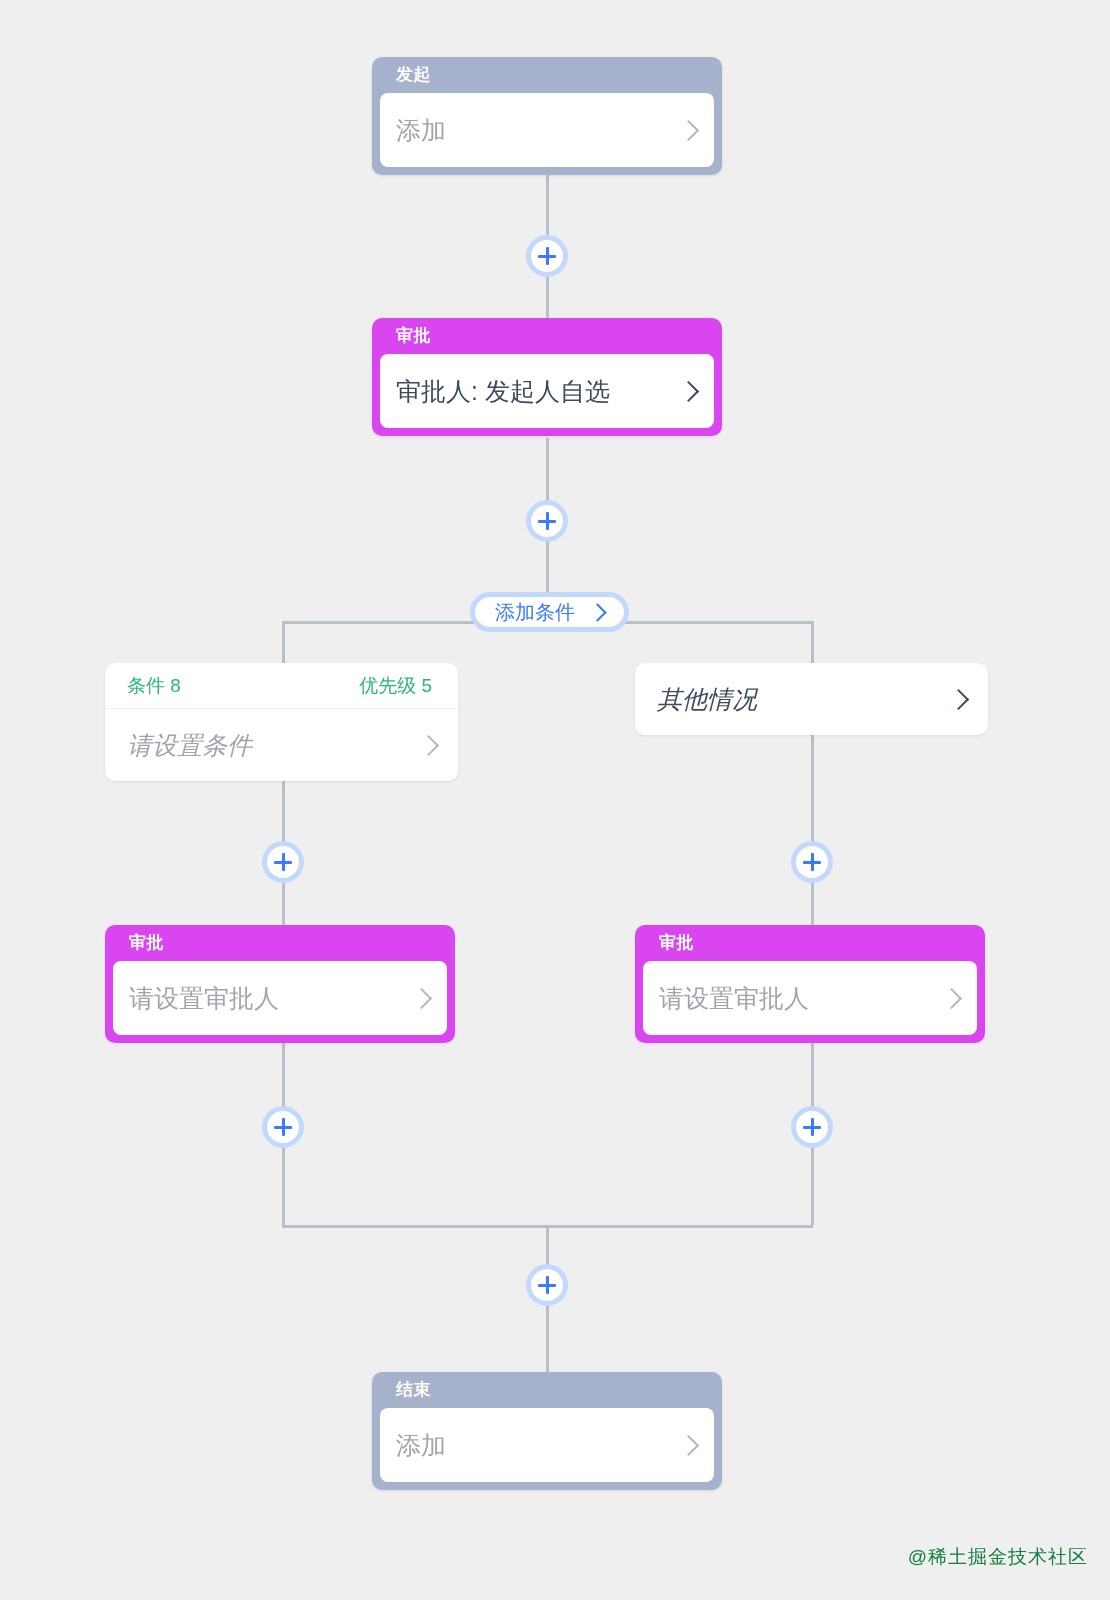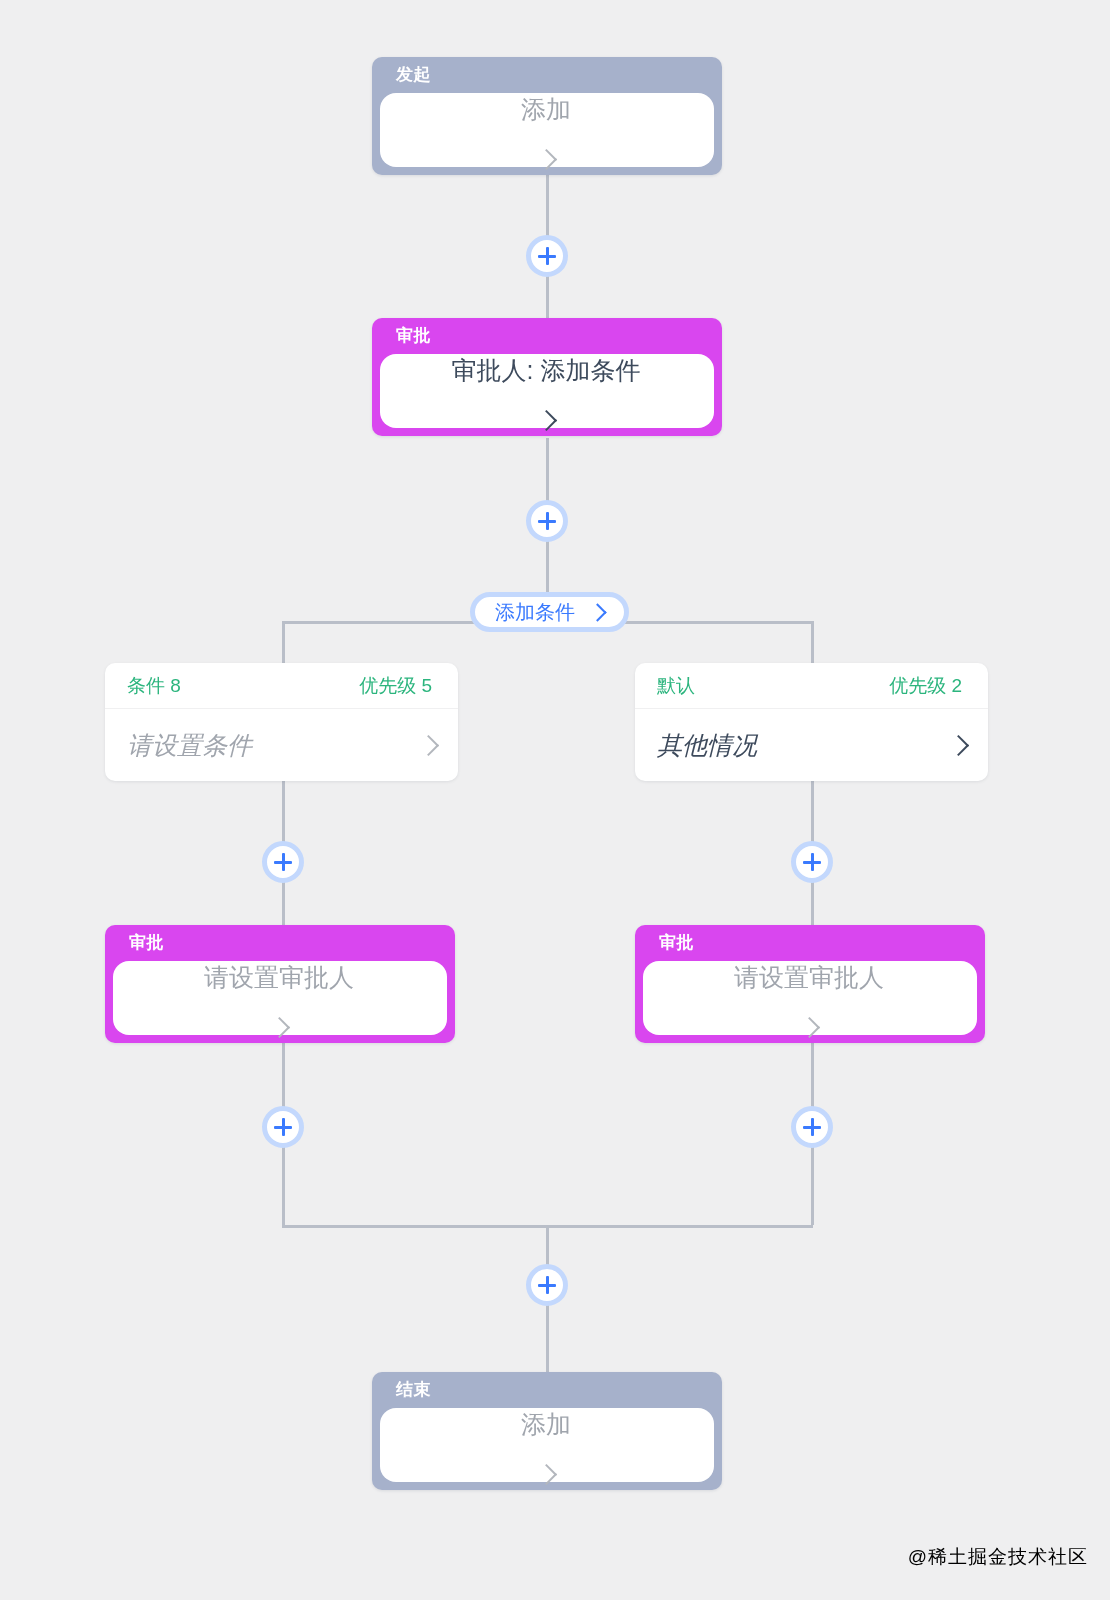--- a/index.html
+++ b/index.html
@@ -31,23 +31,23 @@
     box-sizing:border-box;padding:0 8px 8px 8px;
     box-shadow:0 1px 3px rgba(80,90,110,.14);
   }
   .node.slate{background:#a6b1cb;}
   .node.orange{background:#d946ef;}
   .node .node-head{
     height:36px;line-height:36px;padding-left:16px;
     color:#ffffff;font-size:17px;font-weight:bold;letter-spacing:.5px;
   }
   .node .node-body{
-    background:#ffffff;border-radius:16px;height:74px;
+    background:#ffffff;border-radius:8px;height:74px;
     display:flex;align-items:center;justify-content:space-between;
-    padding:0 18px 0 16px;box-sizing:border-box;flex-direction:column;
+    padding:0 18px 0 16px;box-sizing:border-box;
   }
   .node-body .val{font-size:25px;}
   .val.placeholder{color:#a0a5ad;}
   .val.filled{color:#3d4a5c;}
 
   
   .chev{display:inline-block;width:13px;height:13px;border-top:2.6px solid;
         border-right:2.6px solid;transform:rotate(45deg);}
   .chev.gray{border-color:#b3b7bd;}
   .chev.dark{border-color:#3d4a5c;}
@@ -72,21 +72,21 @@
   
   .addcond{
     position:absolute;height:40px;border-radius:22px;background:#ffffff;
     border:5px solid #c3d8fd;box-sizing:border-box;
     display:flex;align-items:center;justify-content:center;gap:9px;
     padding:0 20px;color:#3a7afe;font-size:20px;
   }
 
   
   .watermark{
-    position:absolute;color:#000000;font-size:19px;letter-spacing:1px;
+    position:absolute;color:#15803d;font-size:19px;letter-spacing:1px;
   }
 </style>
 </head>
 <body>
 
 <div id="canvas">
 
   <div class="line vline" style="left:545.5px;top:175px;width:3px;height:143px;"></div>
 
   <div class="line vline" style="left:545.5px;top:438px;width:3px;height:184px;"></div>
@@ -110,21 +110,21 @@
   </div>
 
   <div class="plus" style="left:526px;top:235px;">
     <span class="bar-h"></span>
     <span class="bar-v"></span>
   </div>
 
   <div class="node orange" style="left:372px;top:318px;">
     <div class="node-head">审批</div>
     <div class="node-body">
-      <span class="val filled">审批人: 添加条件</span>
+      <span class="val filled">审批人: 发起人自选</span>
       <span class="chev dark"></span>
     </div>
   </div>
 
   <div class="plus" style="left:526px;top:500px;">
     <span class="bar-h"></span>
     <span class="bar-v"></span>
   </div>
 
   <div class="addcond" style="left:470px;top:592px;gap:16px;">
@@ -137,24 +137,20 @@
       <span>条件 8</span>
       <span>优先级 5</span>
     </div>
     <div class="cond-body">
       <span class="val placeholder">请设置条件</span>
       <span class="chev gray"></span>
     </div>
   </div>
 
   <div class="cond" style="left:635px;top:663px;">
-    <div class="cond-head">
-      <span>默认</span>
-      <span>优先级 2</span>
-    </div>
     <div class="cond-body">
       <span class="val filled">其他情况</span>
       <span class="chev dark"></span>
     </div>
   </div>
 
   <div class="plus" style="left:262px;top:841px;">
     <span class="bar-h"></span>
     <span class="bar-v"></span>
   </div>

